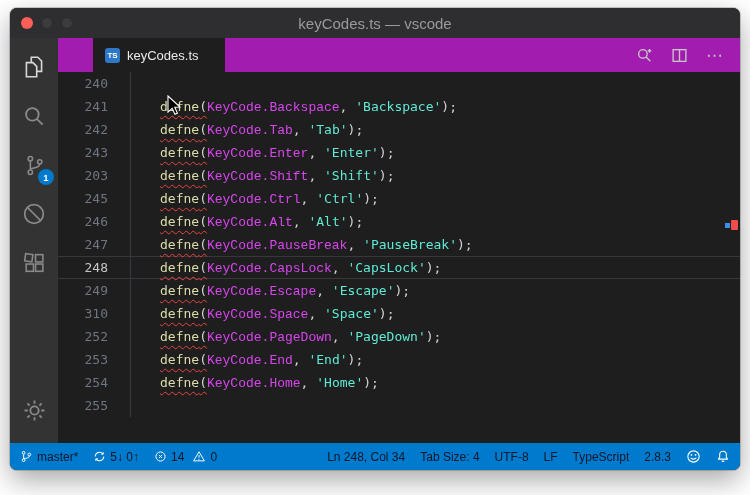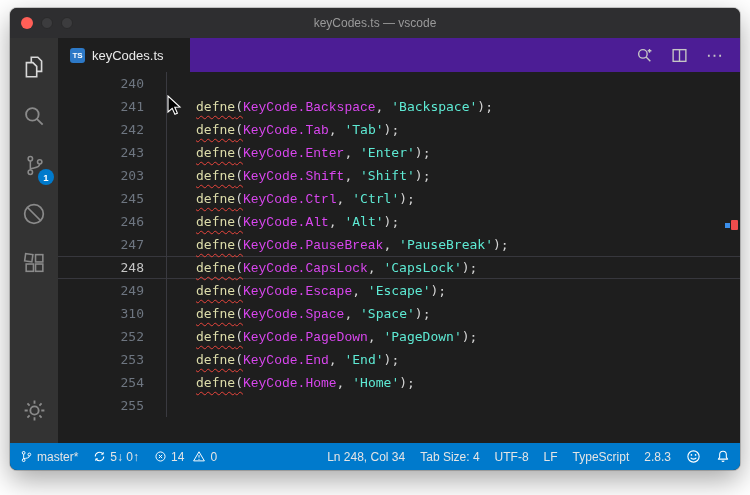--- a/index.html
+++ b/index.html
@@ -18,78 +18,78 @@
   }
   
   .titlebar {
     height:30px; background:#2e2e30; flex:none;
     display:flex; align-items:center; justify-content:center; position:relative;
   }
   .lights { position:absolute; left:11px; top:0; height:100%; display:flex; align-items:center; gap:8px; }
   .light { width:12px; height:12px; border-radius:50%; }
   .light-close { background:#ff5f57; }
   .light-min, .light-max { background:#3c3c3e; border:1px solid #2a2a2b; }
-  .win-title { color:#9a9a9a; font-size:12px; }
+  .win-title { color:#9a9a9a; font-size:15px; }
   
   .main { flex:1; display:flex; min-height:0; }
   .activitybar {
     width:48px; background:#333333; flex:none;
     display:flex; flex-direction:column; align-items:center; padding:16px 0 12px;
   }
   .ab-item { width:30px; height:30px; margin-bottom:19px; position:relative;
     display:flex; align-items:center; justify-content:center; color:#8a8a8a; cursor:pointer; }
   .ab-item.active { color:#d8d8d8; }
   .ab-spacer { flex:1; }
   .ab-badge {
     position:absolute; right:-5px; bottom:-3px; min-width:16px; height:16px; padding:0 2px;
     border-radius:50%; background:#007acc; color:#fff; font-size:9.5px;
     display:flex; align-items:center; justify-content:center; font-weight:bold;
   }
   
   .editorcol { flex:1; display:flex; flex-direction:column; min-width:0; position:relative; }
-  .tabbar { height:34px; background:#4c1d95; flex:none; display:flex; align-items:stretch; }
+  .tabbar { height:34px; background:#a21caf; flex:none; display:flex; align-items:stretch;padding-left:35px; }
   .tab {
     background:#1e1e1e; display:flex; align-items:center; gap:7px;
     padding:0 26px 0 12px; font-size:13px; color:#e9e9e9; cursor:pointer;
   }
   .ts-icon {
     width:15px; height:15px; border-radius:3px; background:#2d79c7; color:#fff;
     font-size:8px; font-weight:bold; display:flex; align-items:center; justify-content:center;
   }
   .tab-actions { margin-left:auto; display:flex; align-items:center; gap:18px; padding-right:16px; color:#c5c5c5; }
   .tab-action { display:flex; align-items:center; justify-content:center; cursor:pointer; }
   .more-glyph { font-size:17px; line-height:1; letter-spacing:1px; }
   
   .editor {
     flex:1; position:relative; overflow:hidden; background:#1e1e1e;
     font-family:"DejaVu Sans Mono","Liberation Mono",monospace; font-size:13px;
   }
   .line { display:flex; height:23px; line-height:23px; }
-  .ln { width:50px; flex:none; text-align:right; color:#6e7681;margin-left:36px; }
+  .ln { width:50px; flex:none; text-align:right; color:#6e7681; }
   .code { flex:1; position:relative; padding-left:52px; white-space:pre; }
   .code::before {
     content:""; position:absolute; left:22px; top:0; height:100%; width:1px; background:#3a3a40;
   }
   .tok-fn   { color:#dcdcaa; }
   .tok-var  { color:#d946ef;font-family:Liberation Mono, monospace; }
   .tok-str  { color:#5eead4; }
   .tok-punc { color:#d4d4d4; }
   .sq {
     text-decoration-line:underline; text-decoration-style:wavy;
     text-decoration-color:#e8453c; text-decoration-thickness:1px;
     text-underline-offset:4px; text-decoration-skip-ink:none;
   }
   .line.current { box-shadow: inset 0 1px 0 #37373d, inset 0 -1px 0 #37373d; }
   .line.current .ln { color:#c6c6c6; }
   .overview-marker { position:absolute; right:2px; top:148px; display:flex; align-items:center; gap:1px; }
   .ovm-blue { width:5px; height:5px; background:#3b8eea; }
   .ovm-red  { width:7px; height:10px; background:#f14c4c; border-radius:1px; }
   
   .statusbar {
-    height:27px; background:#007acc; flex:none; color:#e5e5e5; font-size:12px;
+    height:27px; background:#007acc; flex:none; color:#0f172a; font-size:12px;
     display:flex; align-items:center; justify-content:space-between; padding:0 10px;
   }
   .sb-group { display:flex; align-items:center; gap:15px; height:100%; }
   .sb-item { display:flex; align-items:center; gap:4px; height:100%; cursor:pointer; white-space:nowrap; }
   .sb-item svg { display:block; }
   
   .mouse-cursor { position:absolute; left:167px; top:95px; z-index:50; pointer-events:none; }
 </style>
 </head>
 <body>

